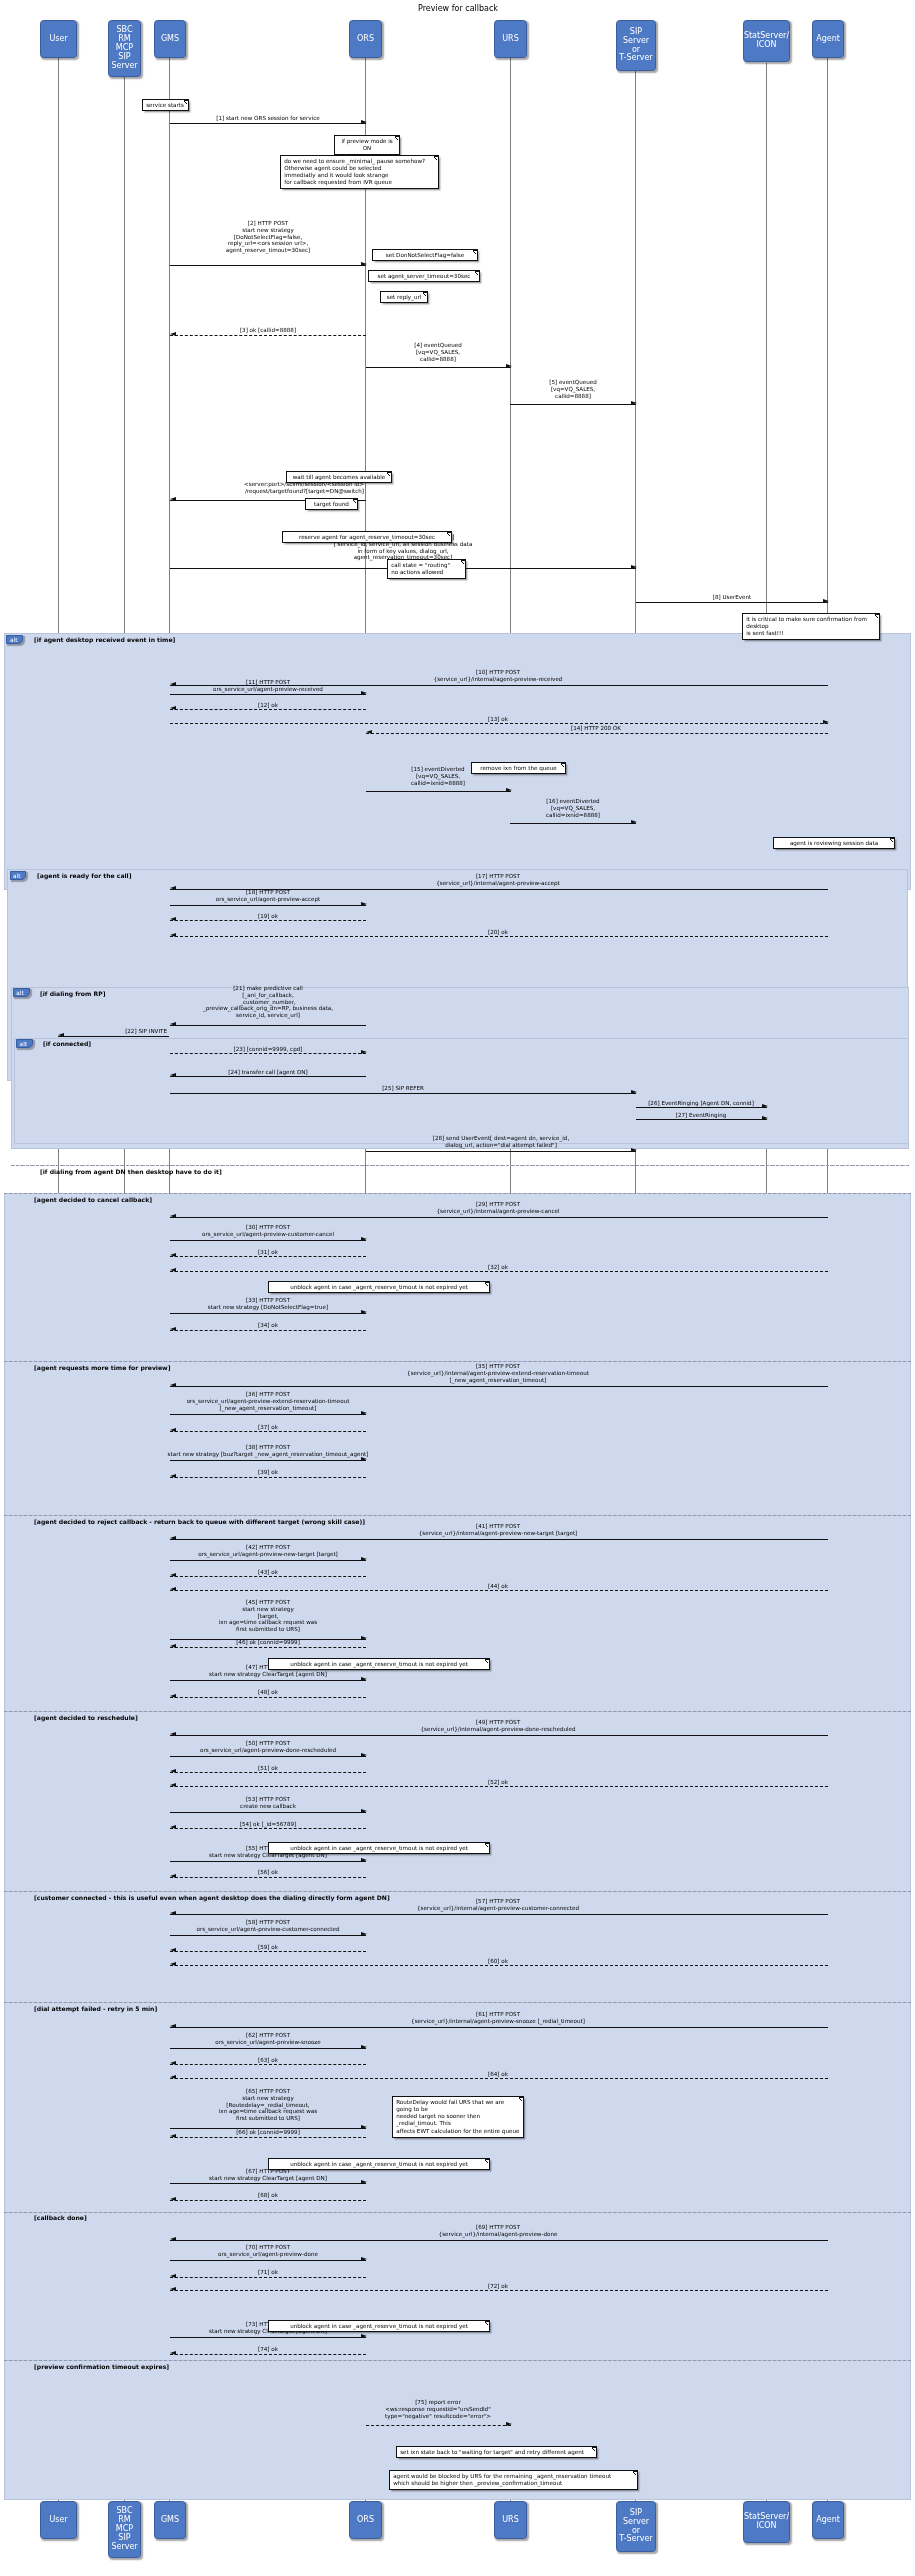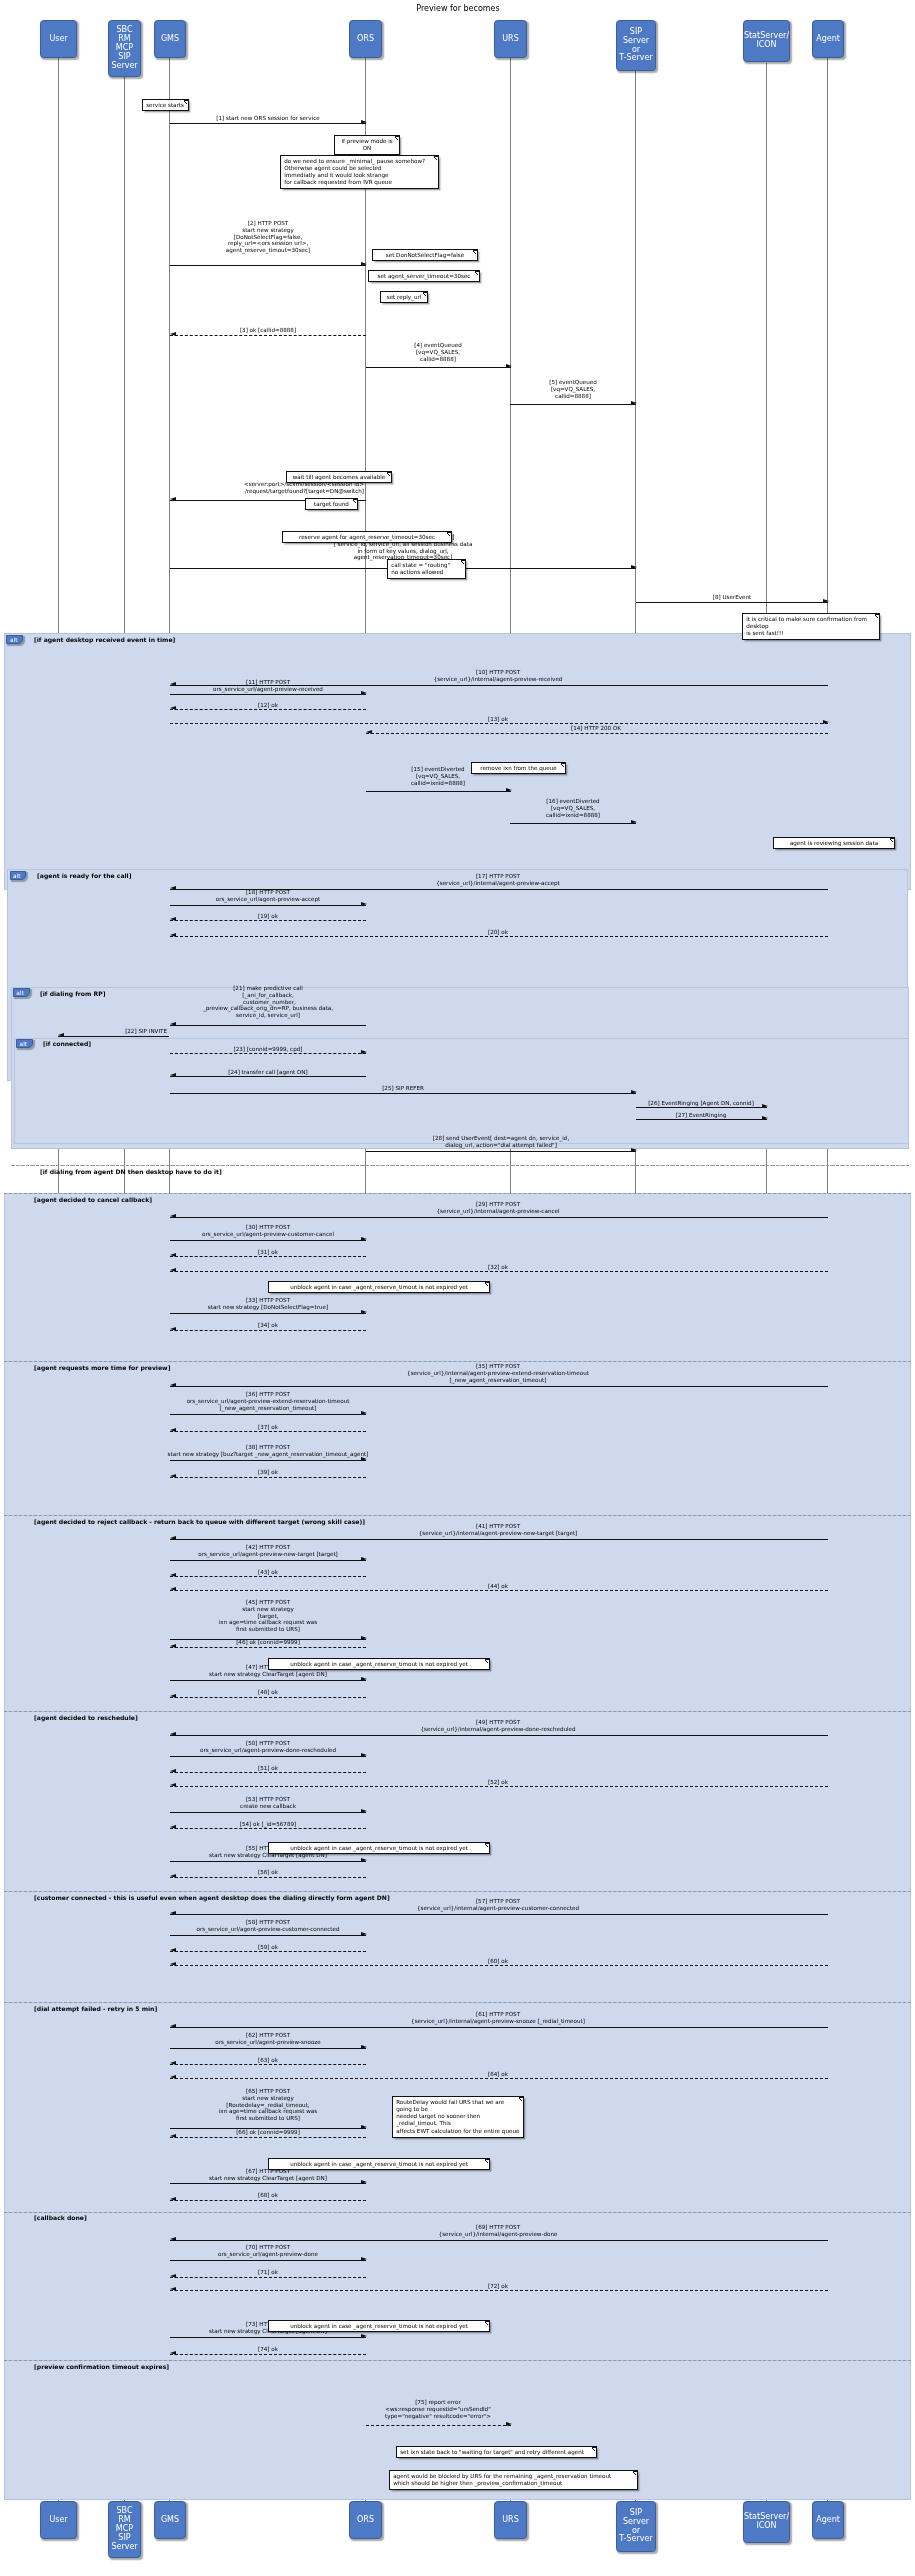--- a/index.html
+++ b/index.html
@@ -47,21 +47,21 @@
         white-space:pre-line;box-sizing:border-box;text-align:left;}
   .note .fold{position:absolute;right:-0.5px;top:-0.5px;width:4.8px;height:4.8px;
         background:linear-gradient(225deg,#fff 0 50%,#111 50% 58%,#fff 58% 100%);
         border-right:0.5px solid #111;border-top:0.5px solid #111;box-sizing:border-box;}
   .note.ctr{text-align:center;}
 </style>
 </head>
 <body>
 
 <div id="page">
-    <div class="title">Preview for becomes</div>
+    <div class="title">Preview for callback</div>
     <div class="plife" style="left: 58px; top: 58px; height: 2443px;"></div>
     <div class="plife" style="left: 124px; top: 77px; height: 2424px;"></div>
     <div class="plife" style="left: 169px; top: 58px; height: 2443px;"></div>
     <div class="plife" style="left: 365px; top: 58px; height: 2443px;"></div>
     <div class="plife" style="left: 510px; top: 58px; height: 2443px;"></div>
     <div class="plife" style="left: 635px; top: 71px; height: 2430px;"></div>
     <div class="plife" style="left: 766px; top: 63px; height: 2439px;"></div>
     <div class="plife" style="left: 827px; top: 58px; height: 2443px;"></div>
     <div class="pbox" style="left: 40px; top: 20px; width: 37px; height: 38px;"><span>User</span></div>
     <div class="pbox" style="left: 40px; top: 2501px; width: 37px; height: 38px;"><span>User</span></div>

